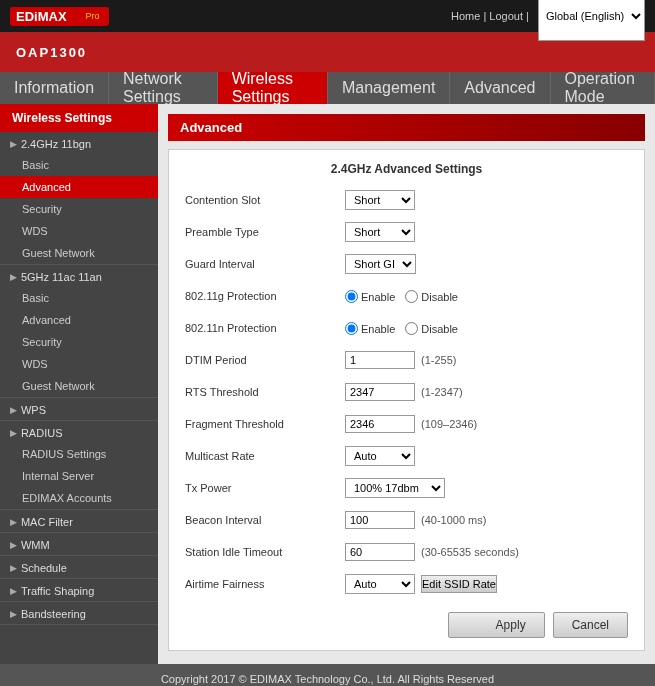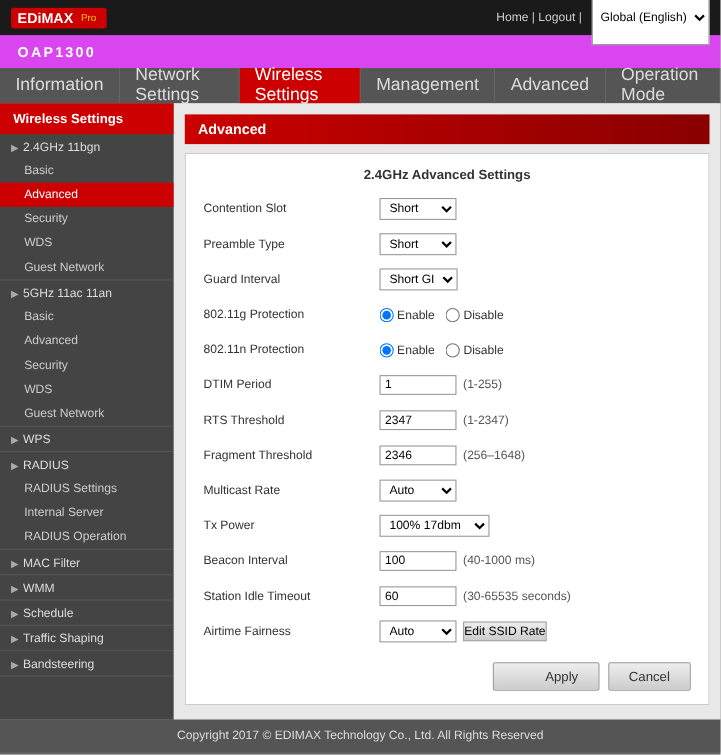--- a/index.html
+++ b/index.html
@@ -20,21 +20,21 @@
     }
     .logo-box {
       background: #cc0000;
       color: white;
       font-weight: bold;
       font-size: 13px;
       padding: 2px 6px;
       border-radius: 3px;
       display: flex;
       align-items: center;
-      gap: 2px;
+      gap: 14px;
     }
     .logo-box .edi { color: white; }
     .logo-pro {
       background: #cc0000;
       color: #ffcc00;
       font-size: 9px;
       font-weight: normal;
       padding: 1px 3px;
       border-radius: 2px;
       margin-left: 2px;
@@ -46,27 +46,27 @@
     .lang-select {
       background: white;
       border: 1px solid #999;
       font-size: 11px;
       padding: 17px 3px;
       margin-left: 6px;
     }
 
     
     .product-bar {
-      background: #d946ef;
+      background: #b91c1c;
       color: white;
       font-size: 13px;
       font-weight: bold;
       letter-spacing: 2px;
       padding: 8px 16px;
-      height: 30px;
+      height: 40px;
       display: flex;
       align-items: center;
     }
 
     
     .nav-bar {
       background: #555;
       display: flex;
       height: 32px;
     }
@@ -321,21 +321,21 @@
       </div>
     </div>
 
     <div class="sidebar-group">
       <div class="sidebar-group-title">
         <span class="arrow">▶</span>
         <span>RADIUS</span>
       </div>
       <div class="sidebar-item">RADIUS Settings</div>
       <div class="sidebar-item">Internal Server</div>
-      <div class="sidebar-item">RADIUS Operation</div>
+      <div class="sidebar-item">EDIMAX Accounts</div>
     </div>
 
     <div class="sidebar-group">
       <div class="sidebar-group-title">
         <span class="arrow">▶</span>
         <span>MAC Filter</span>
       </div>
     </div>
 
     <div class="sidebar-group">
@@ -444,21 +444,21 @@
         <div class="form-control">
           <input type="text" class="input-text" value="2347" style="">
           <span class="hint-text">(1-2347)</span>
         </div>
       </div>
 
       <div class="form-row">
         <div class="form-label">Fragment Threshold</div>
         <div class="form-control">
           <input type="text" class="input-text" value="2346" style="">
-          <span class="hint-text">(256–1648)</span>
+          <span class="hint-text">(109–2346)</span>
         </div>
       </div>
 
       <div class="form-row">
         <div class="form-label">Multicast Rate</div>
         <div class="form-control">
           <select class="input-select">
             <option>Auto</option>
             <option>1</option>
             <option>2</option>

